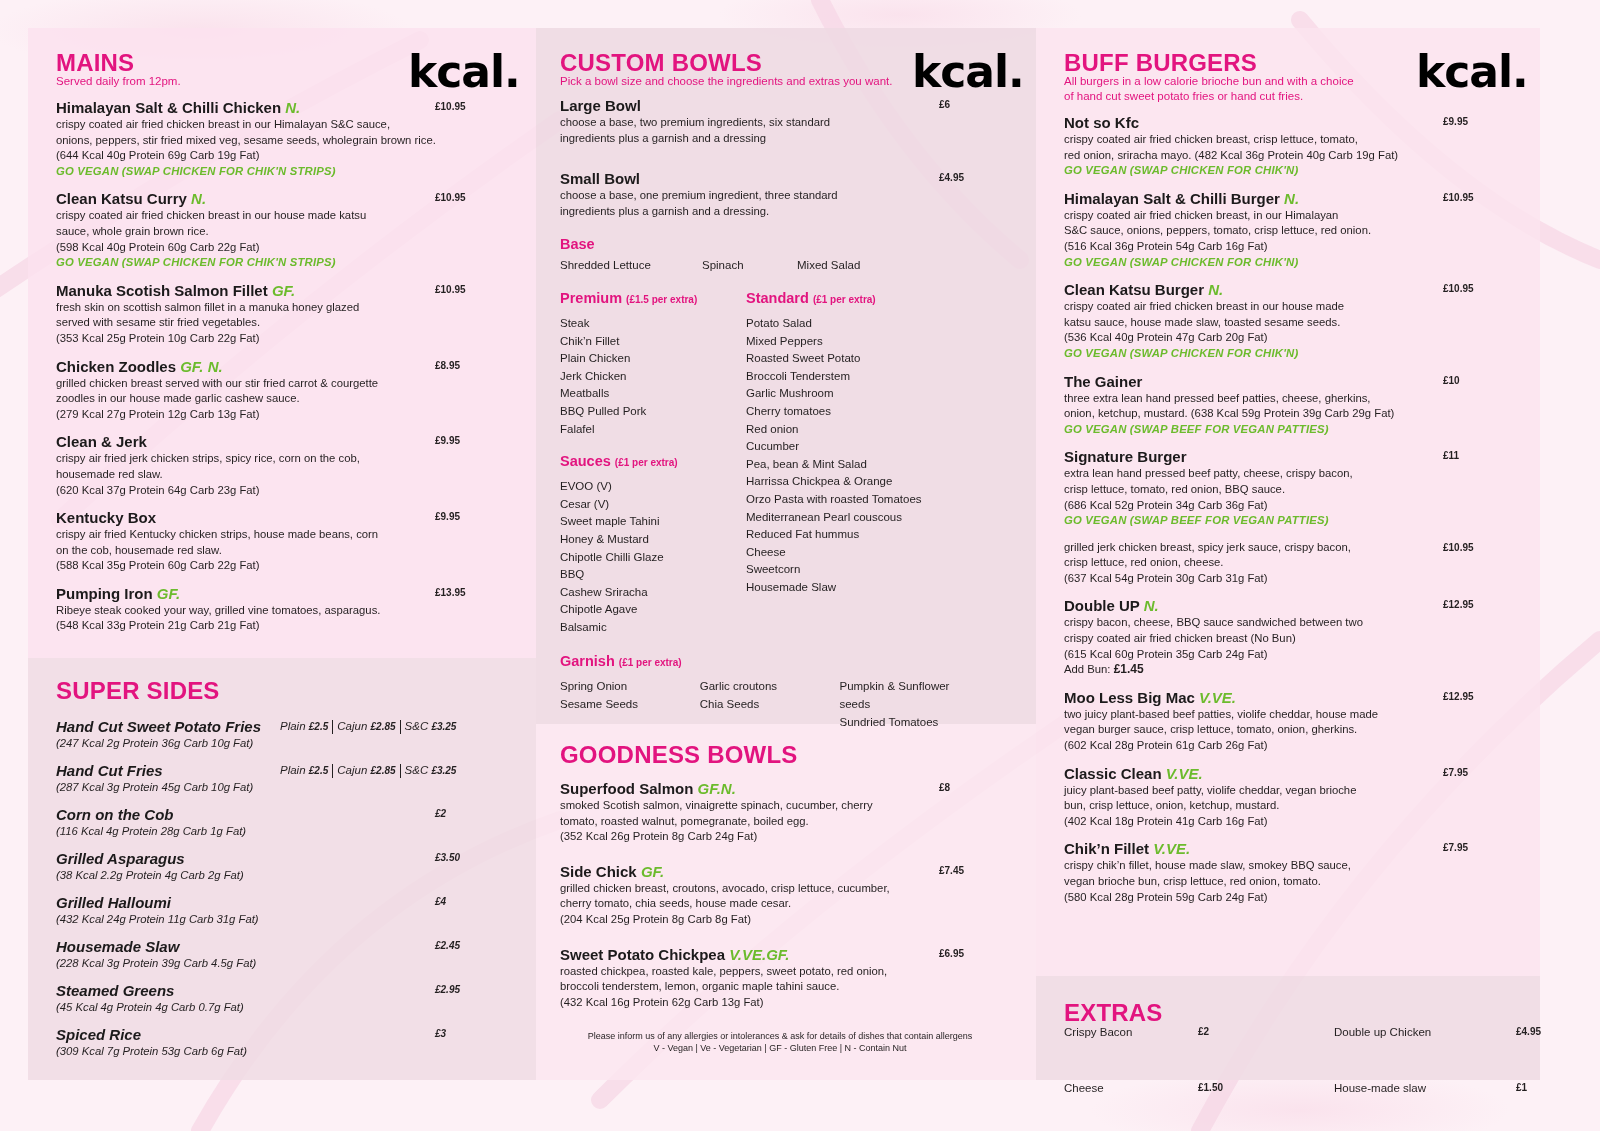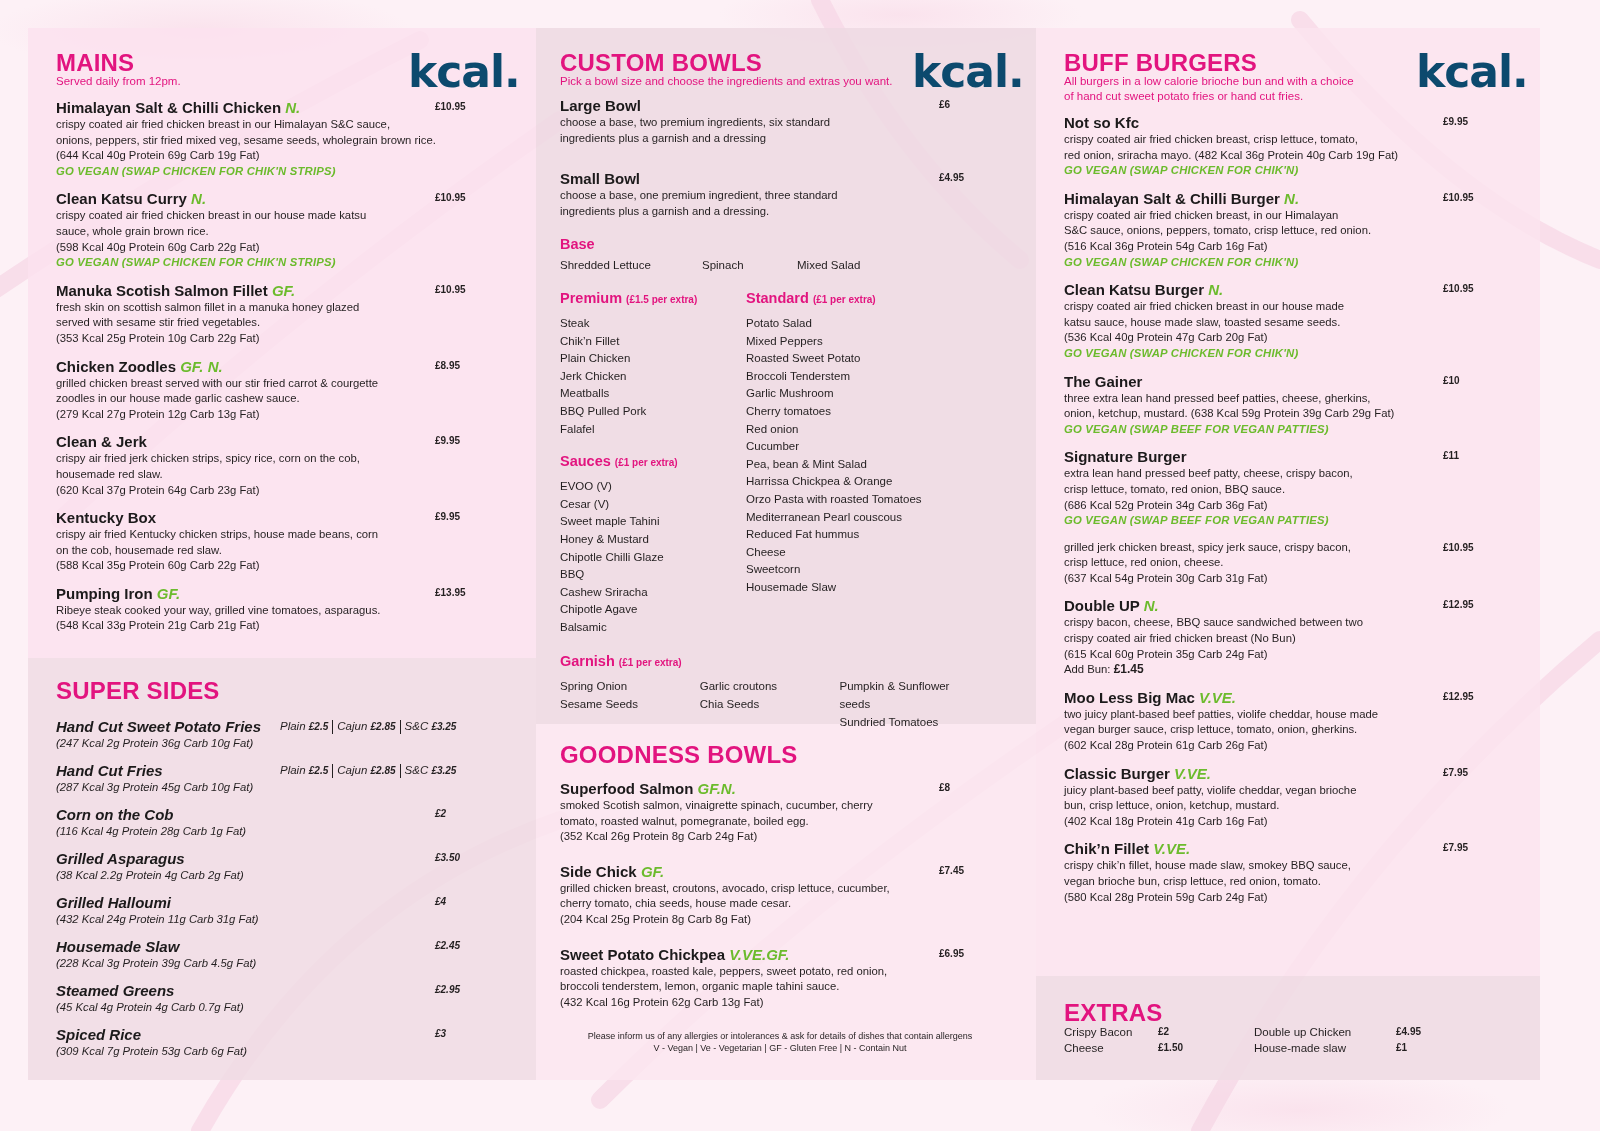--- a/index.html
+++ b/index.html
@@ -31,21 +31,21 @@
   .r-burgers { left: 1008px; top: 0; width: 504px; height: 948px; background: rgba(251,228,239,0.85); }
   .r-extras { left: 1008px; top: 948px; width: 504px; height: 104px; background: rgba(240,220,228,0.9); }
 
   .content { position: absolute; z-index: 2; }
   .col1 { left: 56px; top: 52px; width: 420px; }
   .col2 { left: 560px; top: 52px; width: 420px; }
   .col3 { left: 1064px; top: 52px; width: 420px; }
 
   .logo {
     position: absolute; z-index: 2; font-family: "DejaVu Sans", sans-serif;
-    font-weight: bold; font-size: 44px; color: #0c4a6e; letter-spacing: -1px;
+    font-weight: bold; font-size: 44px; color: #000000; letter-spacing: -1px;
     top: 50px; line-height: 1;
   }
   .logo1 { left: 408px; }
   .logo2 { left: 912px; }
   .logo3 { left: 1416px; }
 
   .sec-title {
     color: #e2147f; font-weight: bold; font-size: 24px; line-height: 22px;
     letter-spacing: 0.2px;
   }
@@ -64,21 +64,21 @@
   .side-opts .sep { display: inline-block; width: 1px; height: 14px; background: #231f20; vertical-align: middle; margin: 0 4px; }
 
   .sub-head { color: #e2147f; font-weight: bold; font-size: 14.5px; line-height: 18px; }
   .sub-head small { font-size: 10px; }
   .opt { font-size: 11.5px; line-height: 17.6px; }
   .cols-row { display: flex; }
 
   .footnote { position: absolute; left: 560px; top: 1030px; width: 440px; text-align: center; font-size: 9px; line-height: 12px; z-index: 2; }
 
   .extras { position: absolute; left: 1064px; top: 1002px; width: 420px; z-index: 2; }
-  .extras-grid { display: grid; grid-template-columns: 94px 96px 142px 60px; font-size: 11.5px; line-height: 16px; }
+  .extras-grid { display: grid; grid-template-columns: 94px 96px 142px 60px; font-size: 11.5px; line-height: 16px; gap: 40px; }
   .extras-grid b { font-size: 10px; }
 </style>
 </head>
 <body>
 
 <div class="leaf-bg">
   <svg width="1600" height="1131" viewBox="0 0 1600 1131">
     <g fill="none" stroke="#f6d6e5" stroke-width="18" stroke-linecap="round" opacity="0.7">
       <path d="M-20 300 Q 200 150 420 40"></path>
       <path d="M60 520 Q 300 300 560 120"></path>
@@ -395,21 +395,21 @@
         <div class="desc"><span>Add Bun:</span> <b style="font-size: 12px;">£1.45</b></div>
       </div>
       <div class="item" style="margin-top: 11px;">
         <div class="item-name"><span>Moo Less Big Mac</span> <span class="tag">V.VE.</span></div>
         <span class="price">£12.95</span>
         <div class="desc">two juicy plant-based beef patties, violife cheddar, house made</div>
         <div class="desc">vegan burger sauce, crisp lettuce, tomato, onion, gherkins.</div>
         <div class="desc">(602 Kcal  28g Protein  61g Carb 26g Fat)</div>
       </div>
       <div class="item" style="margin-top: 11px;">
-        <div class="item-name"><span>Classic Burger</span> <span class="tag">V.VE.</span></div>
+        <div class="item-name"><span>Classic Clean</span> <span class="tag">V.VE.</span></div>
         <span class="price">£7.95</span>
         <div class="desc">juicy plant-based beef patty, violife cheddar, vegan brioche</div>
         <div class="desc">bun, crisp lettuce, onion, ketchup, mustard.</div>
         <div class="desc">(402 Kcal  18g Protein  41g Carb 16g Fat)</div>
       </div>
       <div class="item" style="margin-top: 11px;">
         <div class="item-name"><span>Chik’n Fillet</span> <span class="tag">V.VE.</span></div>
         <span class="price">£7.95</span>
         <div class="desc">crispy chik’n fillet, house made slaw, smokey BBQ sauce,</div>
         <div class="desc">vegan brioche bun, crisp lettuce, red onion, tomato.</div>

